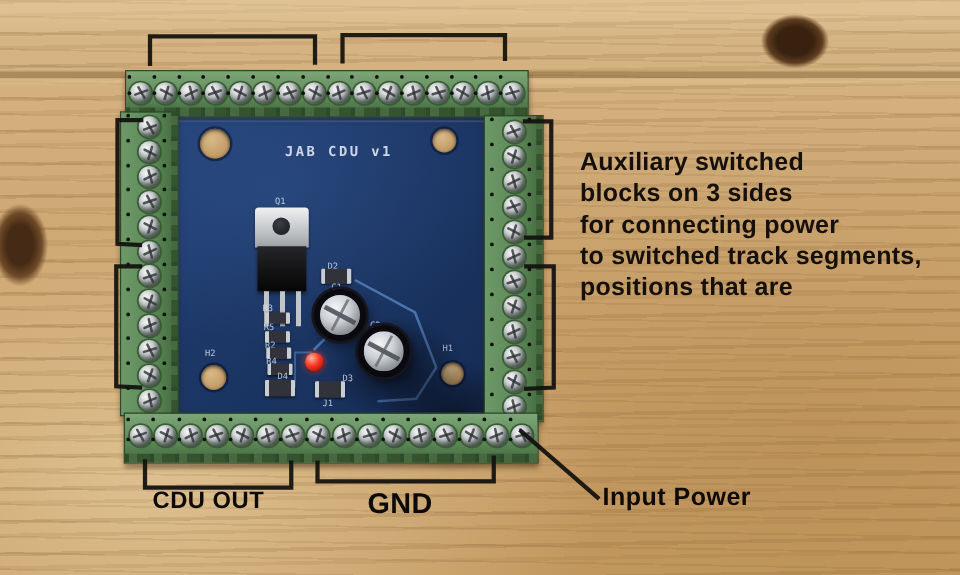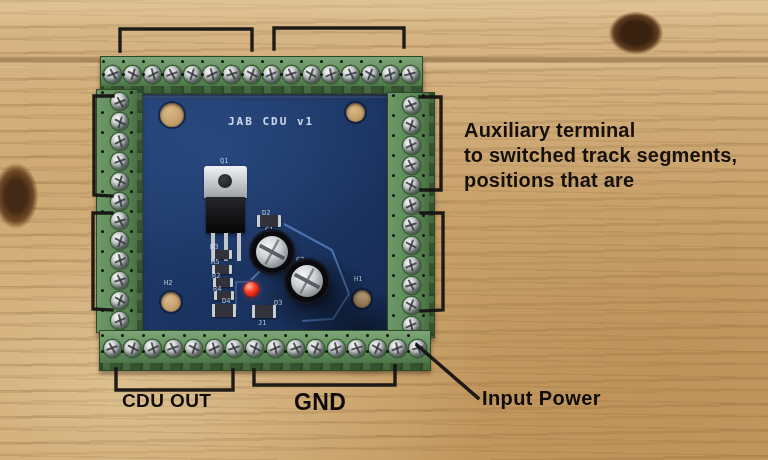--- a/index.html
+++ b/index.html
@@ -327,20 +327,22 @@
       <path d="M112,213 L93,213 L93,309 L112,310"></path>
       <path d="M420,97 L441,97 L441,190 L421,190"></path>
       <path d="M421,213 L443,213 L443,310 L421,311"></path>
       <path d="M116,369 L116,390 L233,390 L233,370"></path>
       <path d="M254,370 L254,385 L395,385 L395,366"></path>
       <path d="M417,345 L478,398"></path>
     </g>
   </svg>
 
   <div class="para">
-      <div>Auxiliary terminal</div>
+      <div>Auxiliary switched</div>
+      <div>blocks on 3 sides</div>
+      <div>for connecting power</div>
       <div>to switched track segments,</div>
       <div>positions that are</div>
     </div>
   <div class="biglabel" style="left:122px;top:390px;font-size:19px">CDU OUT</div>
   <div class="biglabel" style="left:294px;top:389px;font-size:23px">GND</div>
   <div class="biglabel" style="left:482px;top:387px;font-size:20px">Input Power</div>
 </div>
 
 </body></html>

